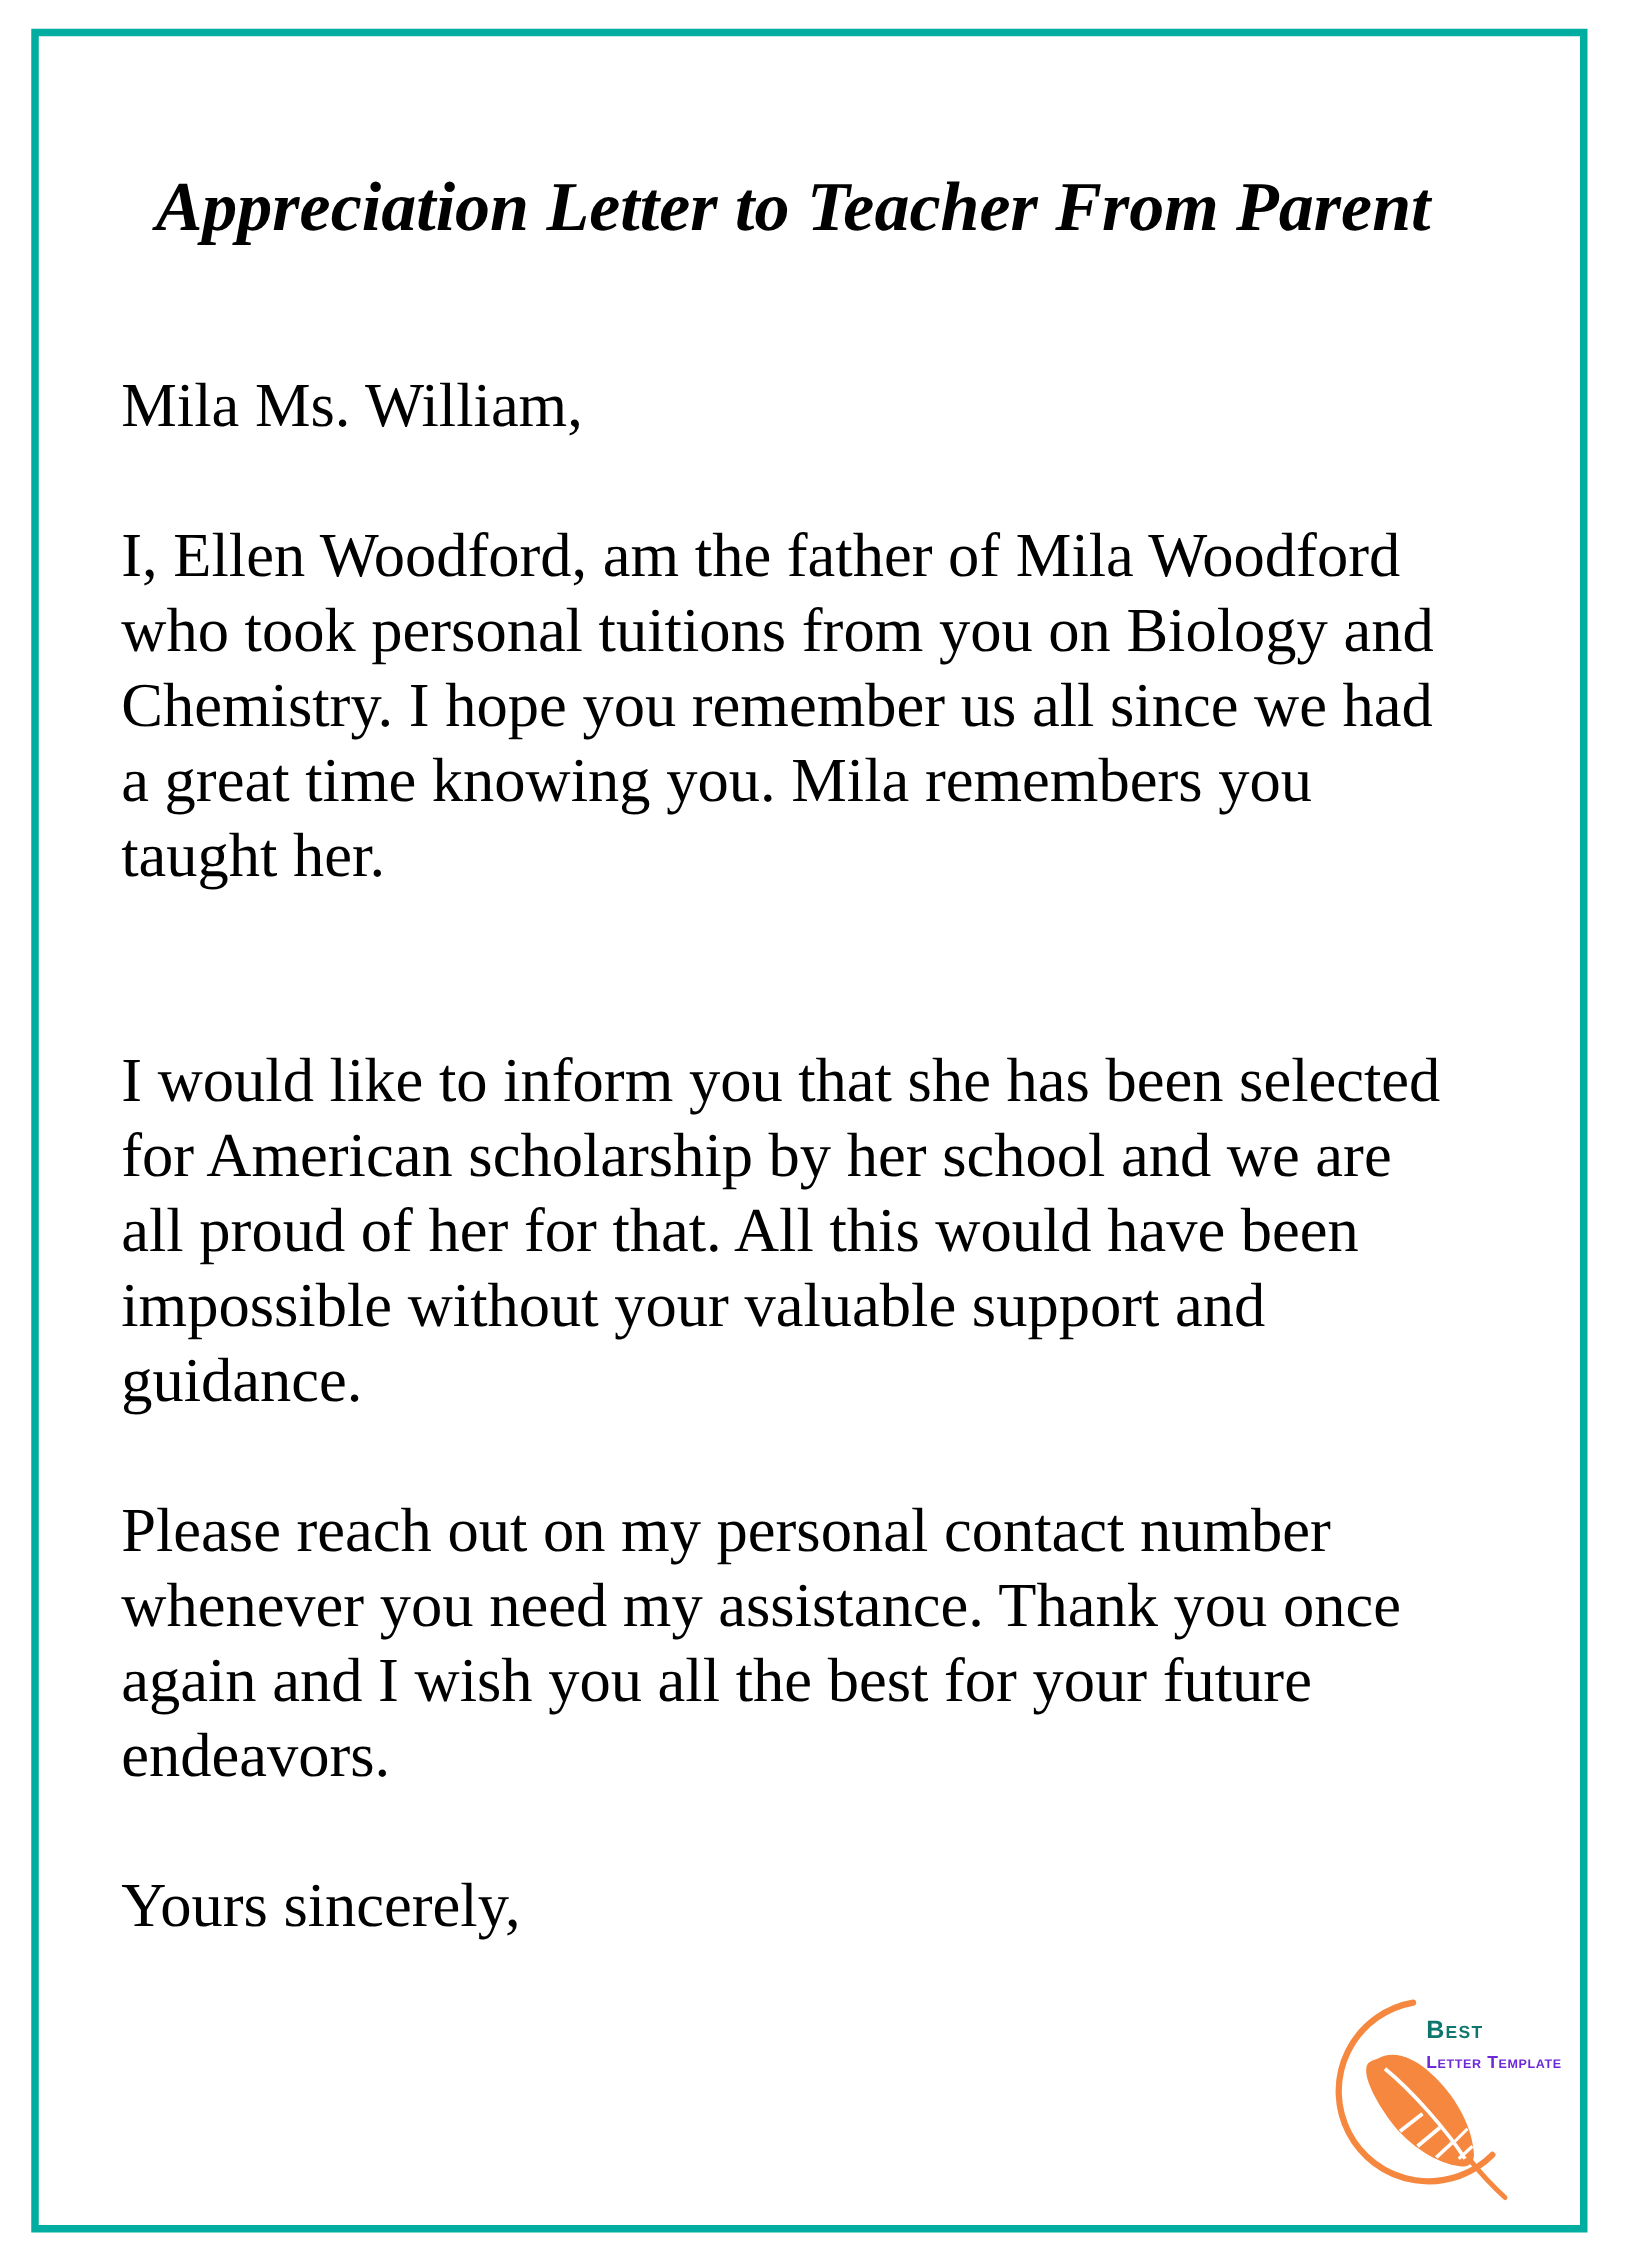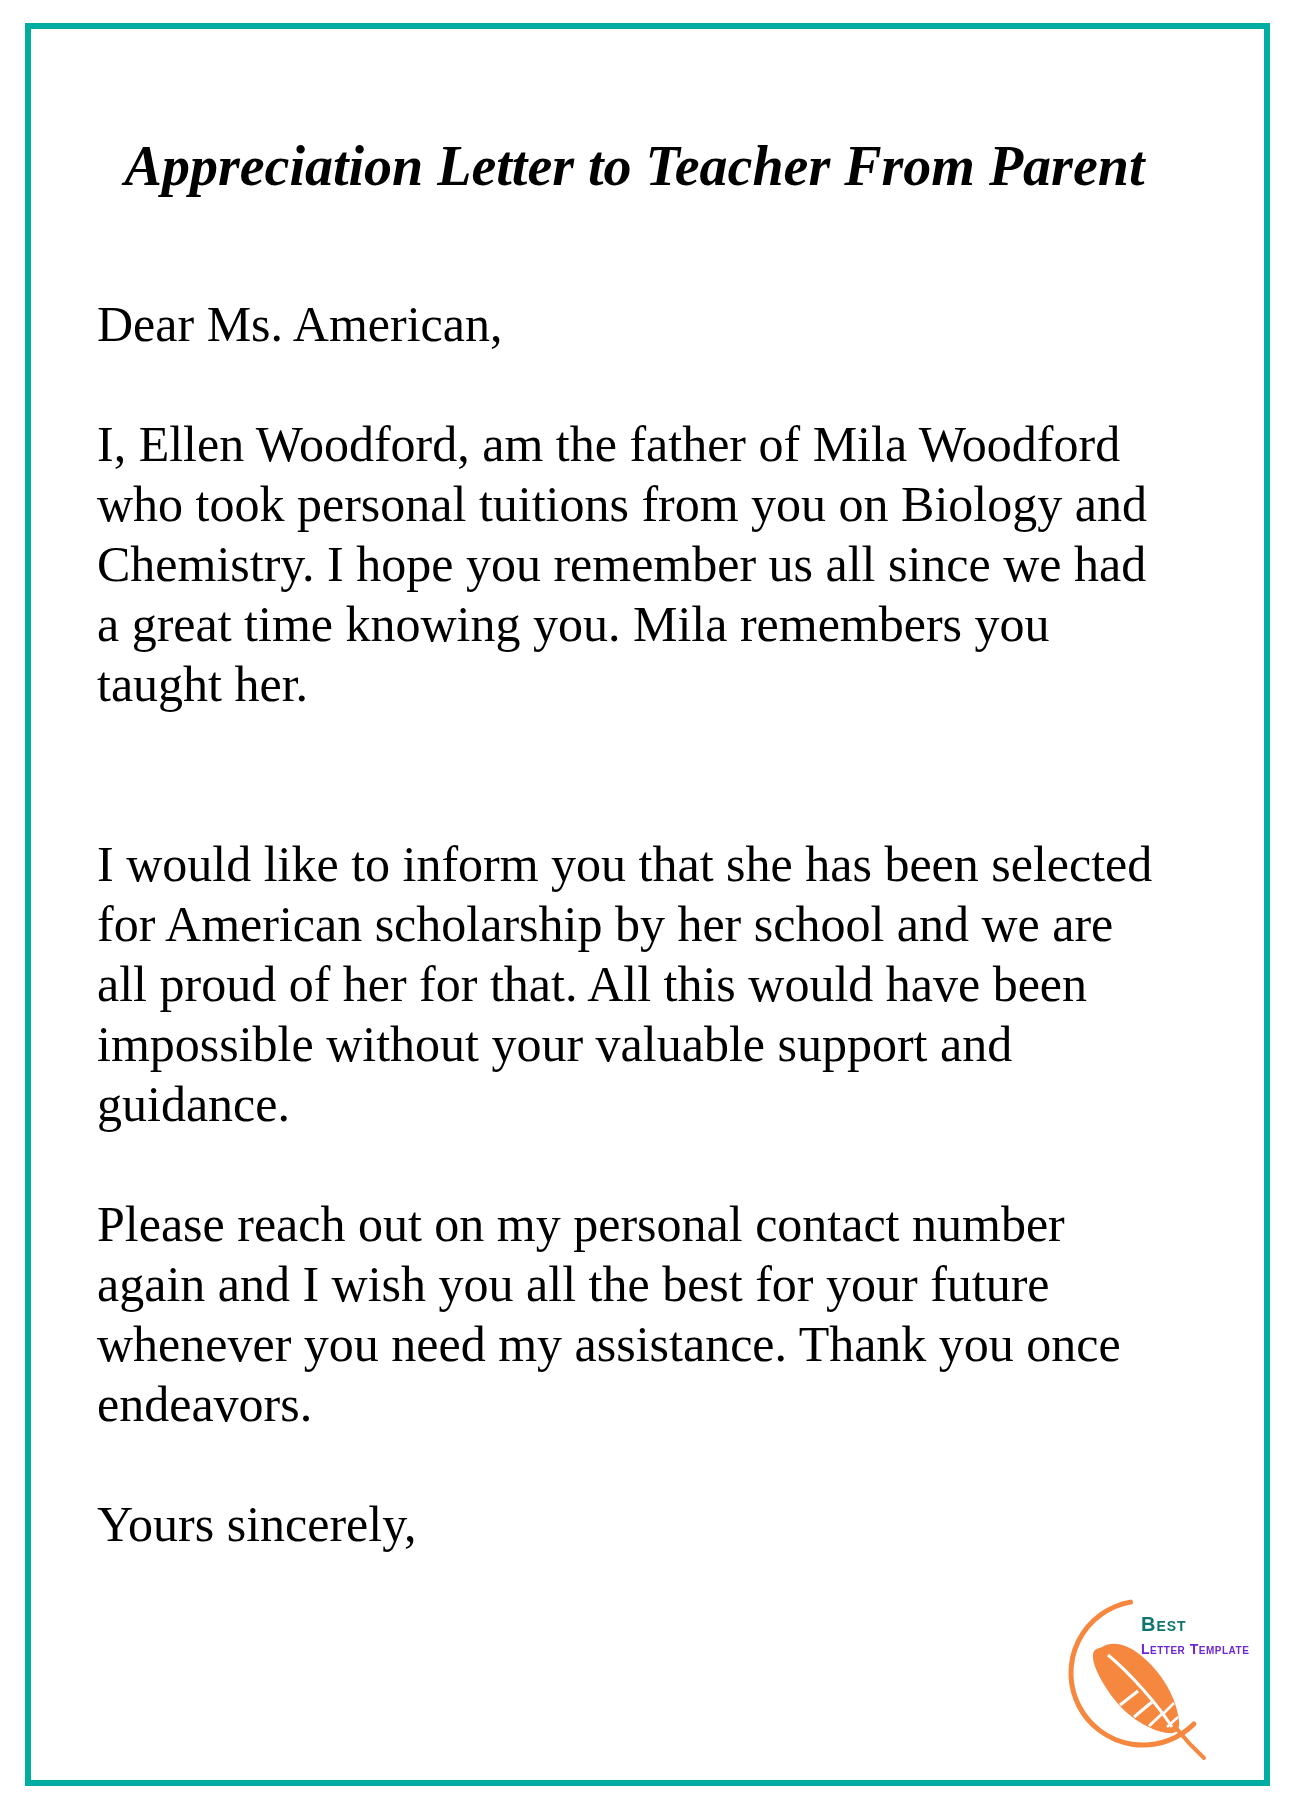--- a/index.html
+++ b/index.html
@@ -95,43 +95,43 @@
 </head>
 <body>
 
 <div class="page">
 
   <div class="frame"></div>
 
   <div class="title">Appreciation Letter to Teacher From Parent</div>
 
   <div class="tblock salutation">
-    <div class="line">Dear Ms. American,</div>
+    <div class="line">Mila Ms. William,</div>
   </div>
 
   <div class="tblock para1">
     <div class="line">I, Ellen Woodford, am the father of Mila Woodford</div>
     <div class="line">who took personal tuitions from you on Biology and</div>
     <div class="line">Chemistry. I hope you remember us all since we had</div>
     <div class="line">a great time knowing you. Mila remembers you</div>
     <div class="line">taught her.</div>
   </div>
 
   <div class="tblock para2">
     <div class="line">I would like to inform you that she has been selected</div>
     <div class="line">for American scholarship by her school and we are</div>
     <div class="line">all proud of her for that. All this would have been</div>
     <div class="line">impossible without your valuable support and</div>
     <div class="line">guidance.</div>
   </div>
 
   <div class="tblock para3">
     <div class="line">Please reach out on my personal contact number</div>
+    <div class="line">whenever you need my assistance. Thank you once</div>
     <div class="line">again and I wish you all the best for your future</div>
-    <div class="line">whenever you need my assistance. Thank you once</div>
     <div class="line">endeavors.</div>
   </div>
 
   <div class="tblock closing">
     <div class="line">Yours sincerely,</div>
   </div>
 
 
   <div class="logo">
     <svg width="205" height="195" viewBox="0 0 205 195" xmlns="http://www.w3.org/2000/svg">

